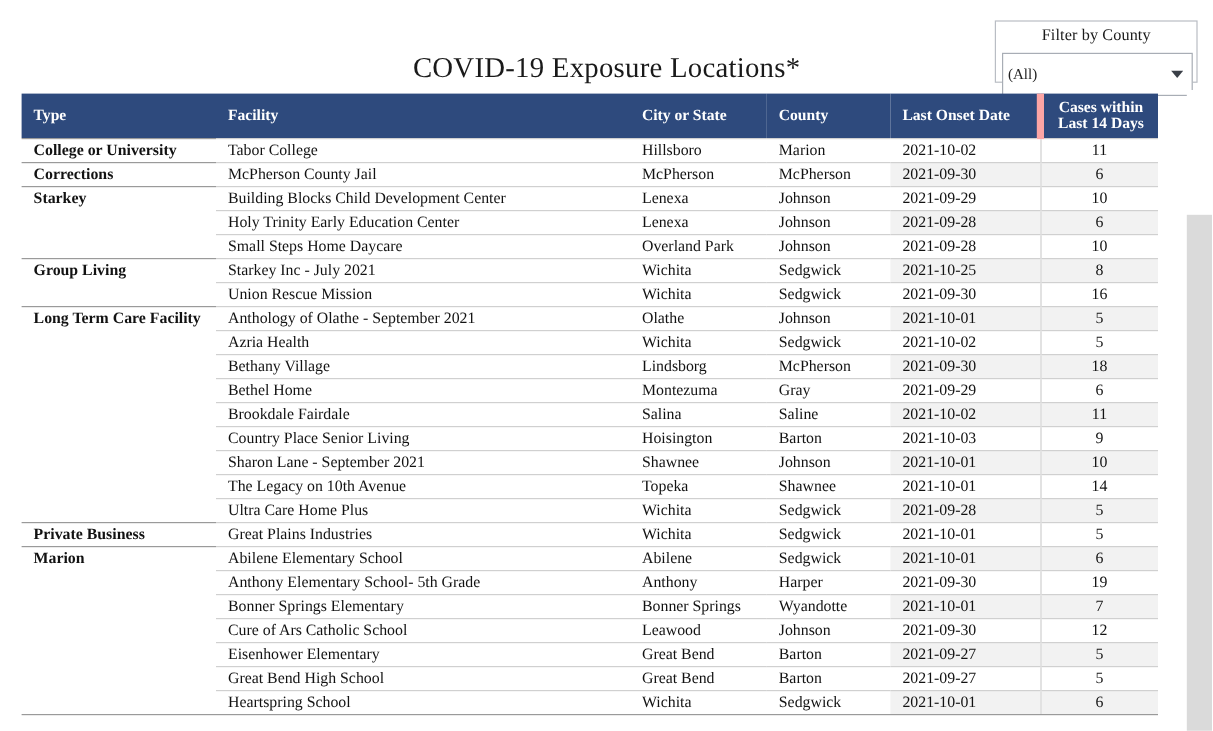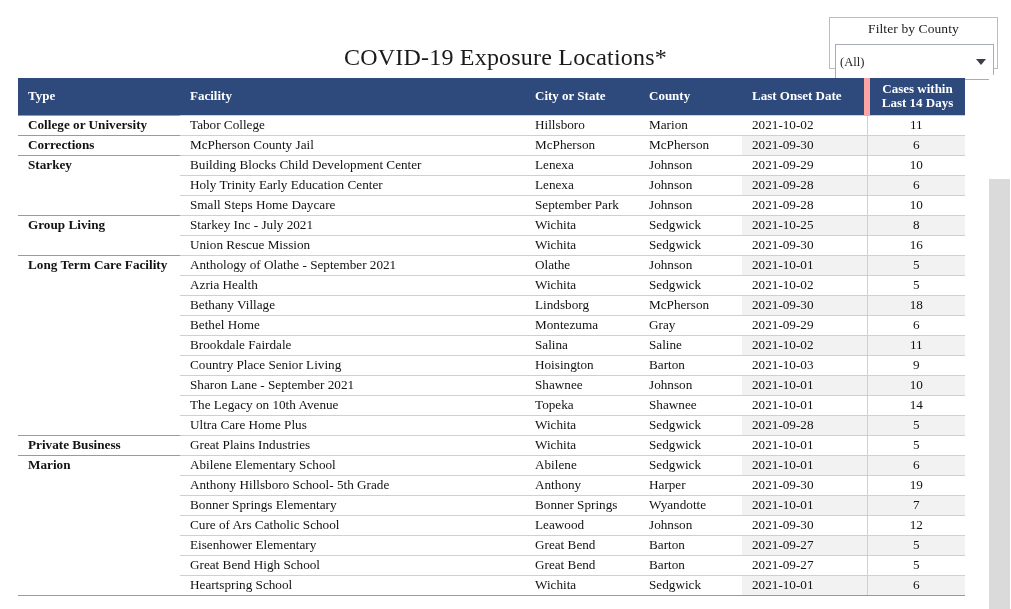--- a/index.html
+++ b/index.html
@@ -186,21 +186,21 @@
             <td class="type blank"></td>
             <td class="facility">Holy Trinity Early Education Center</td>
             <td class="city">Lenexa</td>
             <td class="county">Johnson</td>
             <td class="date">2021-09-28</td>
             <td class="num">6</td>
           </tr>
           <tr>
             <td class="type blank"></td>
             <td class="facility">Small Steps Home Daycare</td>
-            <td class="city">September Park</td>
+            <td class="city">Overland Park</td>
             <td class="county">Johnson</td>
             <td class="date">2021-09-28</td>
             <td class="num">10</td>
           </tr>
           <tr class="shade">
             <td class="type">Group Living</td>
             <td class="facility">Starkey Inc - July 2021</td>
             <td class="city">Wichita</td>
             <td class="county">Sedgwick</td>
             <td class="date">2021-10-25</td>
@@ -297,21 +297,21 @@
           <tr class="shade">
             <td class="type">Marion</td>
             <td class="facility">Abilene Elementary School</td>
             <td class="city">Abilene</td>
             <td class="county">Sedgwick</td>
             <td class="date">2021-10-01</td>
             <td class="num">6</td>
           </tr>
           <tr>
             <td class="type blank"></td>
-            <td class="facility">Anthony Hillsboro School- 5th Grade</td>
+            <td class="facility">Anthony Elementary School- 5th Grade</td>
             <td class="city">Anthony</td>
             <td class="county">Harper</td>
             <td class="date">2021-09-30</td>
             <td class="num">19</td>
           </tr>
           <tr class="shade">
             <td class="type blank"></td>
             <td class="facility">Bonner Springs Elementary</td>
             <td class="city">Bonner Springs</td>
             <td class="county">Wyandotte</td>

